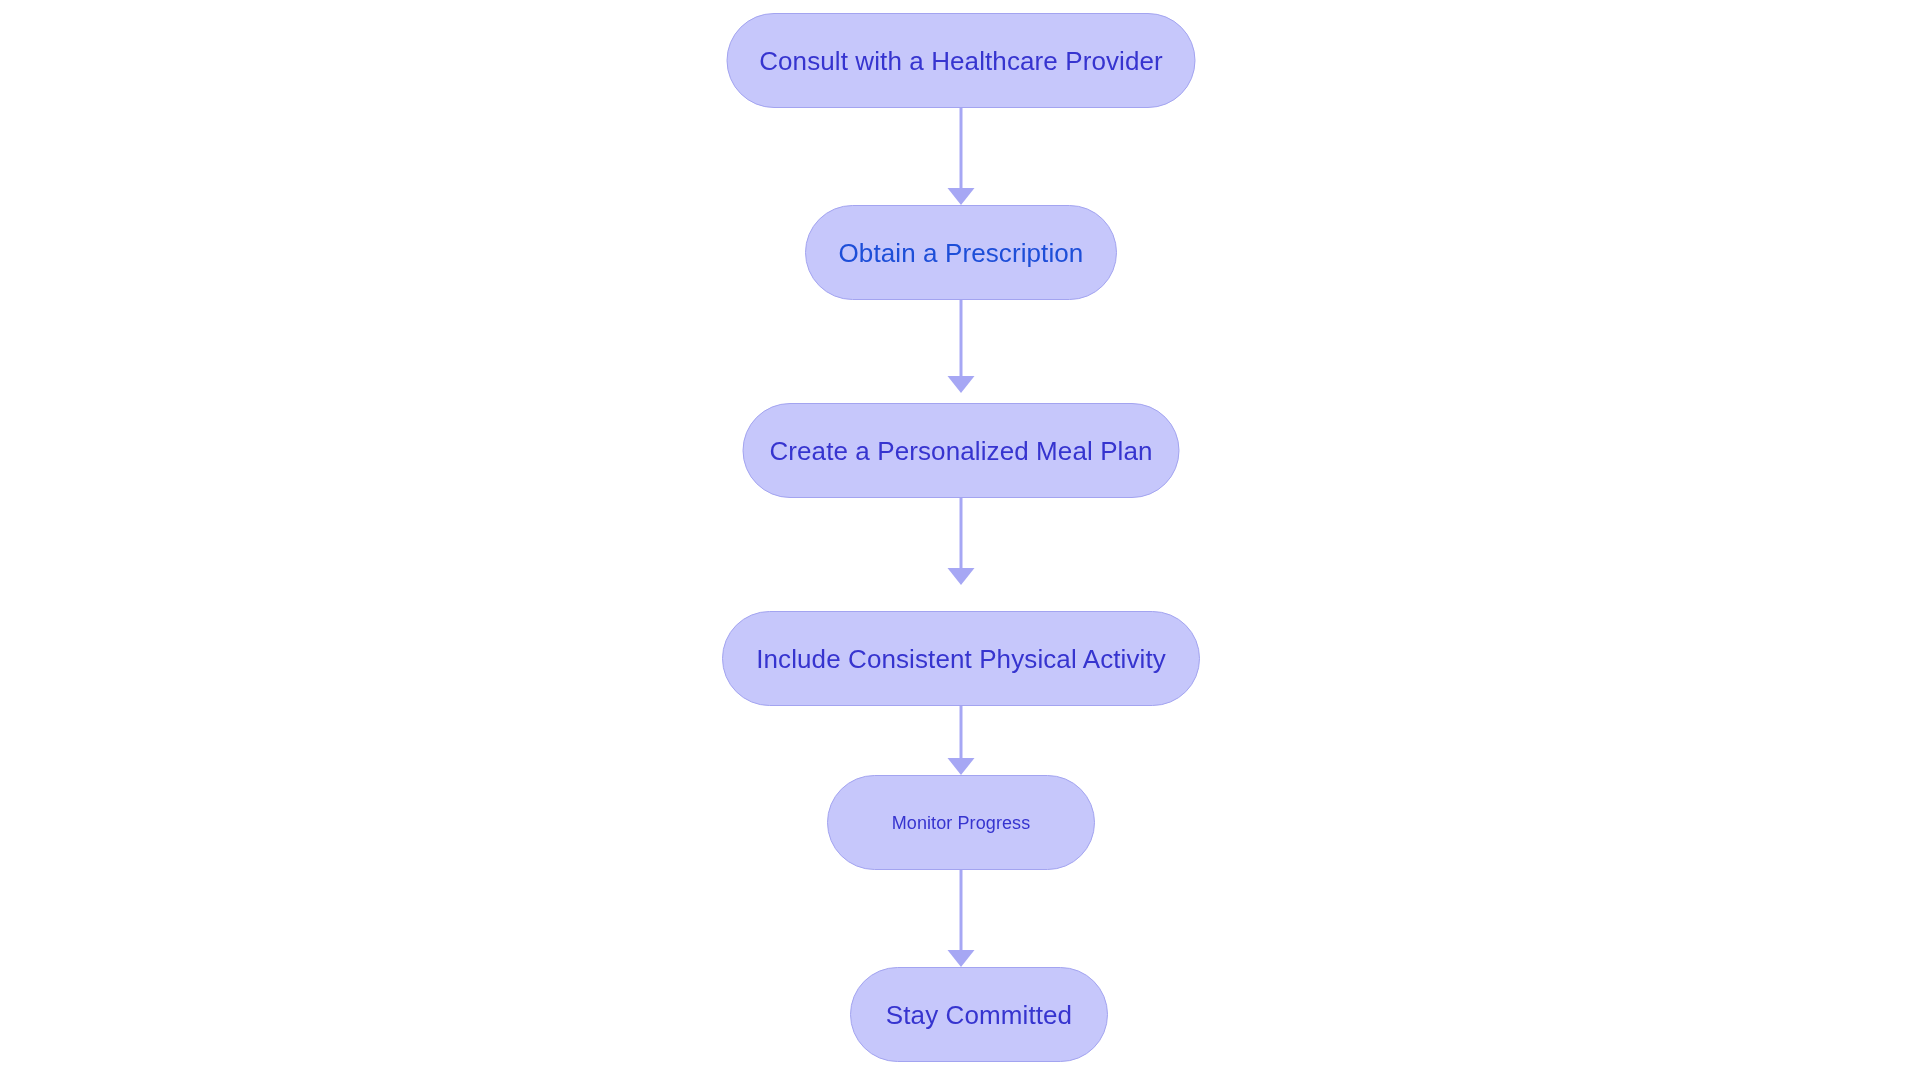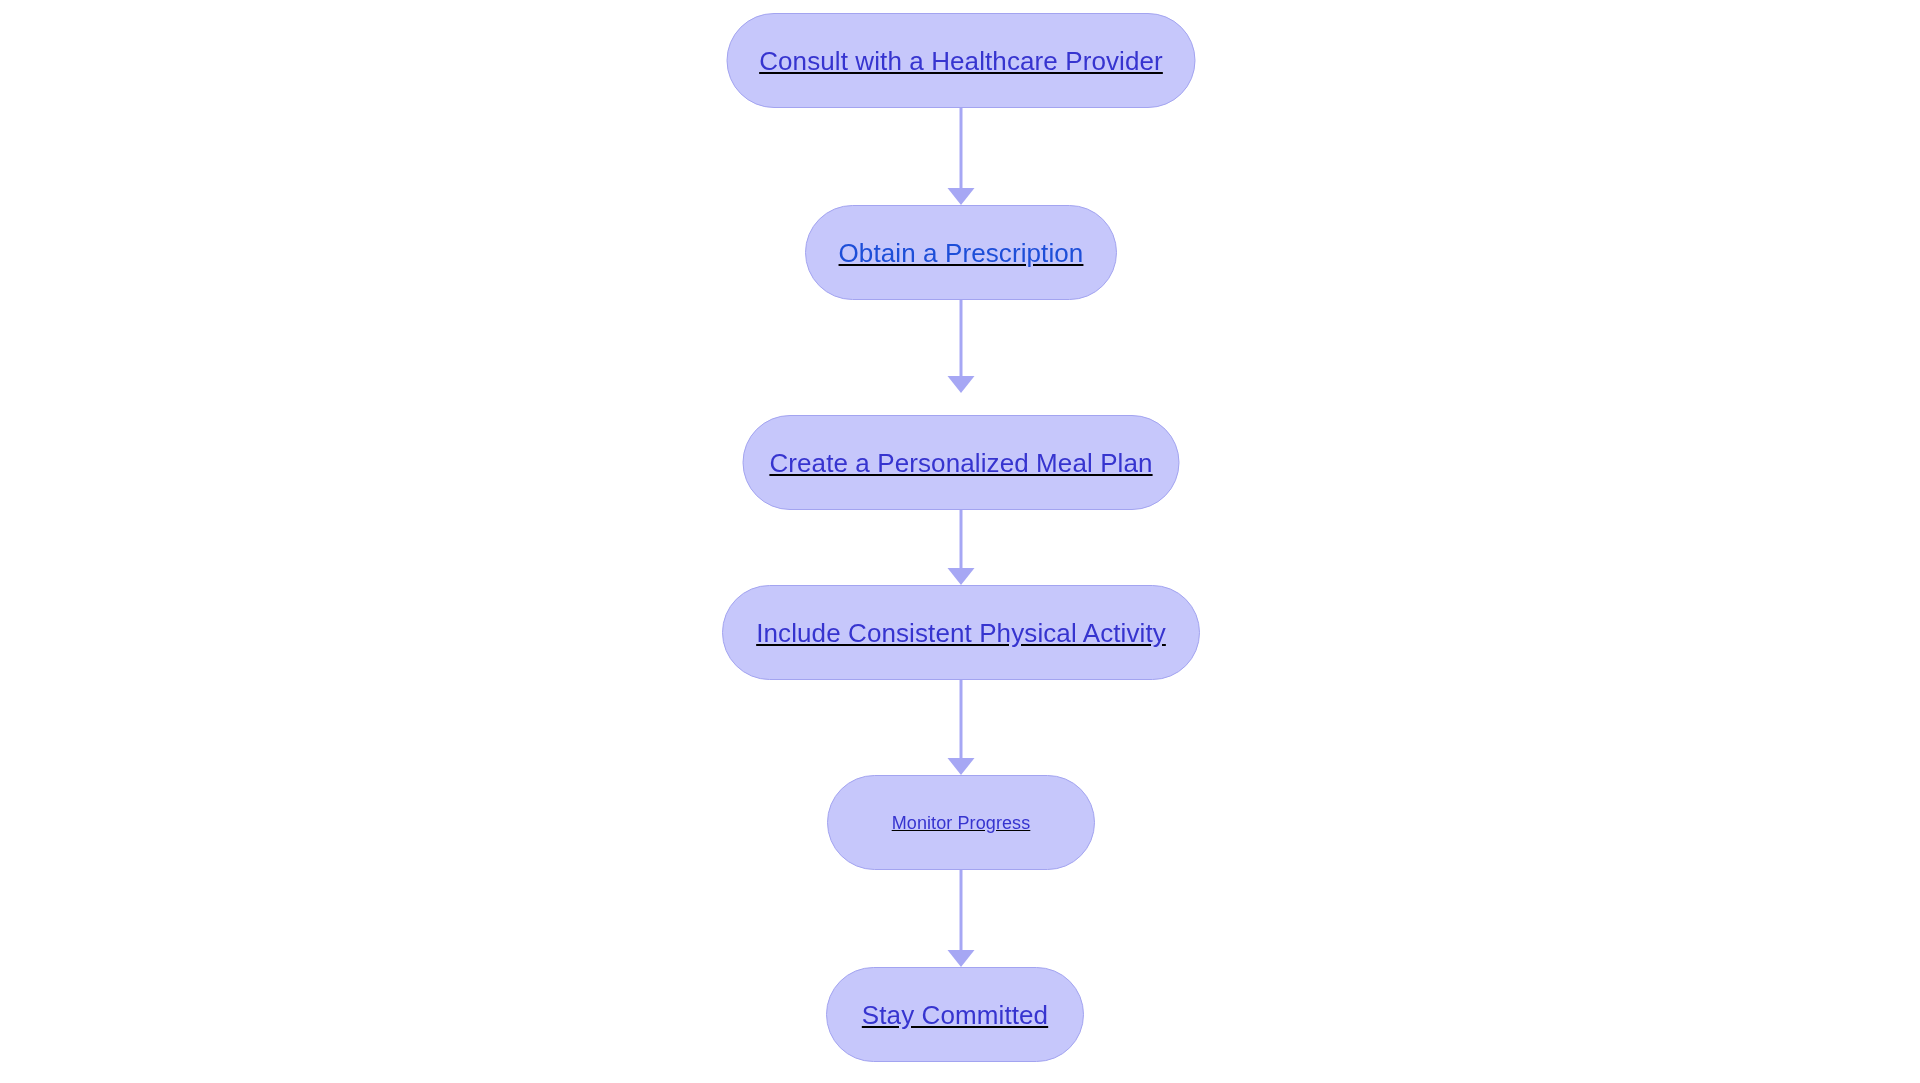--- a/index.html
+++ b/index.html
@@ -29,21 +29,20 @@
     position: absolute;
     box-sizing: border-box;
     height: 95px;
     background: #c6c7fb;
     border: 1.6px solid #a3a4f0;
     border-radius: 47.5px;
     display: flex;
     align-items: center;
     justify-content: center;
     transform: translateX(-50%);
-    text-decoration: underline;
   }
   .node-label {
     color: #3634cf;
     font-size: 26px;
     font-family: "Liberation Sans", sans-serif;
     font-weight: 400;
     letter-spacing: 0.1px;
     white-space: nowrap;
     line-height: 1;
   }
@@ -91,26 +90,26 @@
           <line x1="15" y1="0" x2="15" y2="81" stroke="#a6a7f4" stroke-width="3"></line>
           <polygon points="1.5,80 28.5,80 15,97" fill="#a6a7f4"></polygon>
         </svg>
       </div>
       <div class="node" style="left: 961px; top: 13px; width: 469px; height: 95px; background: rgb(198, 199, 251); border-color: rgb(163, 164, 240); border-radius: 47.5px;">
         <span class="node-label" style="color: rgb(54, 52, 207); font-size: 26px;">Consult with a Healthcare Provider</span>
       </div>
       <div class="node" style="left: 961px; top: 205px; width: 312px; height: 95px; background: rgb(198, 199, 251); border-color: rgb(163, 164, 240); border-radius: 47.5px;">
         <span class="node-label" style="color: #1d4ed8; font-size: 26px;">Obtain a Prescription</span>
       </div>
-      <div class="node" style="left: 961px; top: 415px; width: 437px; height: 95px; background: rgb(198, 199, 251); border-color: rgb(163, 164, 240); border-radius: 47.5px;">
+      <div class="node" style="left: 961px; top: 403px; width: 437px; height: 95px; background: rgb(198, 199, 251); border-color: rgb(163, 164, 240); border-radius: 47.5px;">
         <span class="node-label" style="color: rgb(54, 52, 207); font-size: 26px;">Create a Personalized Meal Plan</span>
       </div>
-      <div class="node" style="left: 961px; top: 585px; width: 478px; height: 95px; background: rgb(198, 199, 251); border-color: rgb(163, 164, 240); border-radius: 47.5px;">
+      <div class="node" style="left: 961px; top: 611px; width: 478px; height: 95px; background: rgb(198, 199, 251); border-color: rgb(163, 164, 240); border-radius: 47.5px;">
         <span class="node-label" style="color: rgb(54, 52, 207); font-size: 26px;">Include Consistent Physical Activity</span>
       </div>
       <div class="node" style="left: 961px; top: 775px; width: 268px; height: 95px; background: rgb(198, 199, 251); border-color: rgb(163, 164, 240); border-radius: 47.5px;">
         <span class="node-label" style="color: rgb(54, 52, 207); font-size: 18px;">Monitor Progress</span>
       </div>
-      <div class="node" style="left: 955px; top: 967px; width: 258px; height: 95px; background: rgb(198, 199, 251); border-color: rgb(163, 164, 240); border-radius: 47.5px;">
+      <div class="node" style="left: 979px; top: 967px; width: 258px; height: 95px; background: rgb(198, 199, 251); border-color: rgb(163, 164, 240); border-radius: 47.5px;">
         <span class="node-label" style="color: rgb(54, 52, 207); font-size: 26px;">Stay Committed</span>
       </div>
     </div>
 </div>
 
 </body></html>

